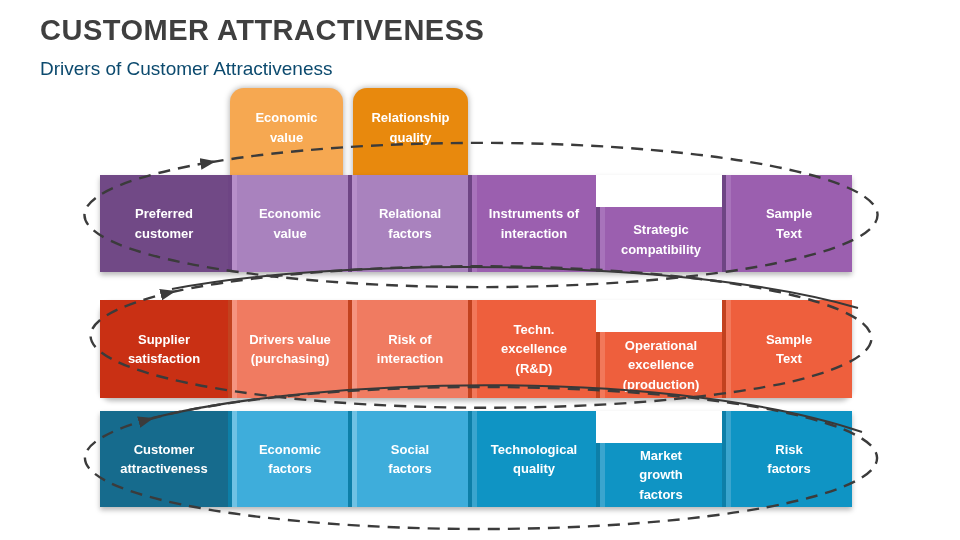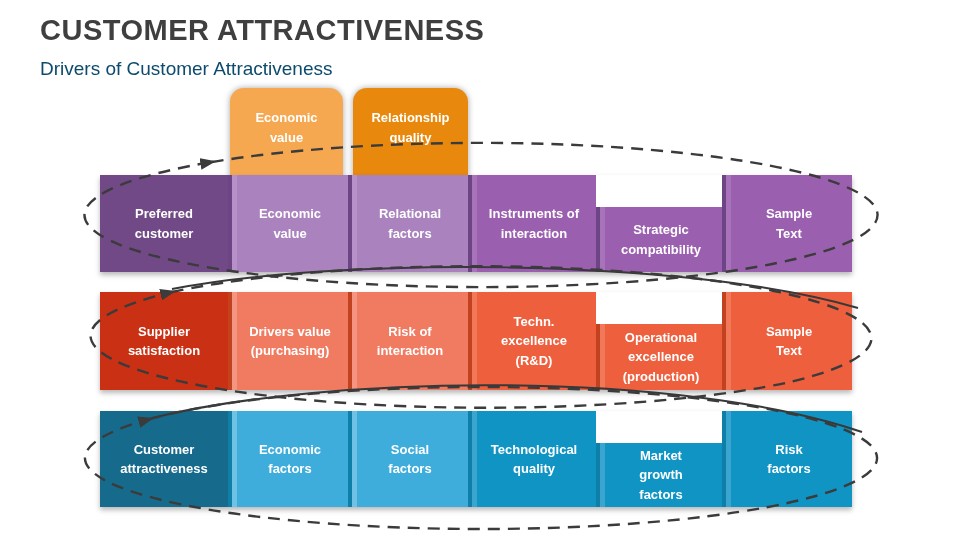--- a/index.html
+++ b/index.html
@@ -28,21 +28,21 @@
   }
   .tab1{left:230px;width:113px;background:#F6A851;}
   .tab2{left:353px;width:115px;background:#E8890D;}
   
   .row{
     position:absolute;left:100px;width:752px;display:flex;
     box-shadow:0 3px 5px rgba(0,0,0,.28);
     z-index:2;
   }
   .row1{top:175px;height:97px;}
-  .row2{top:292px;height:98px;}
+  .row2{top:300px;height:98px;border-radius:12px;}
   .row3{top:411px;height:96px;}
   .cell{
     box-sizing:border-box;color:#fff;font-size:13px;line-height:1.5;
     display:flex;align-items:center;justify-content:center;text-align:center;
     padding:4px 16px;white-space:pre-line;font-weight:600;
   }
   .hcell{width:128px;font-weight:700;}
   .c1{width:120px;} .c2{width:120px;} .c3{width:128px;} .c4{width:126px;margin-top:32px;} .c5{width:130px;}
   
   .row1 .hcell{background:#714986;}

